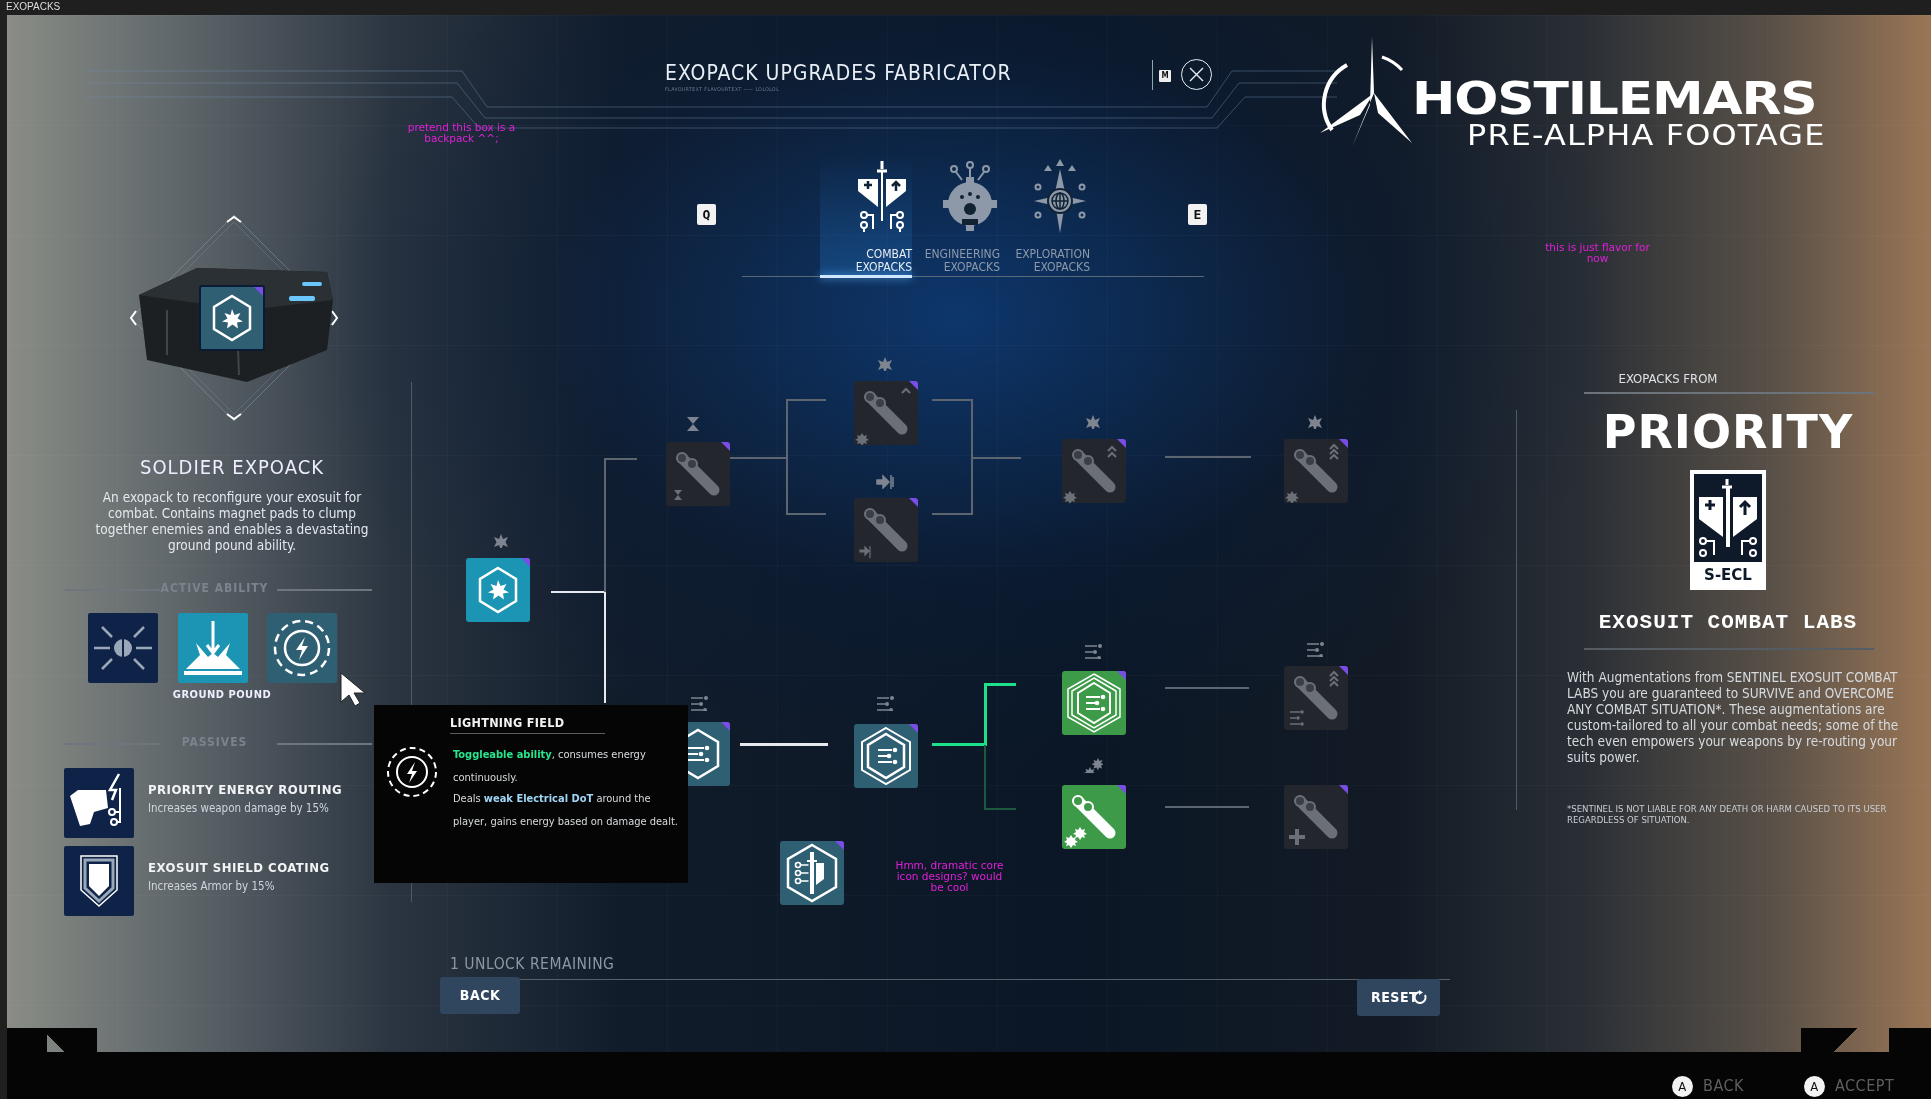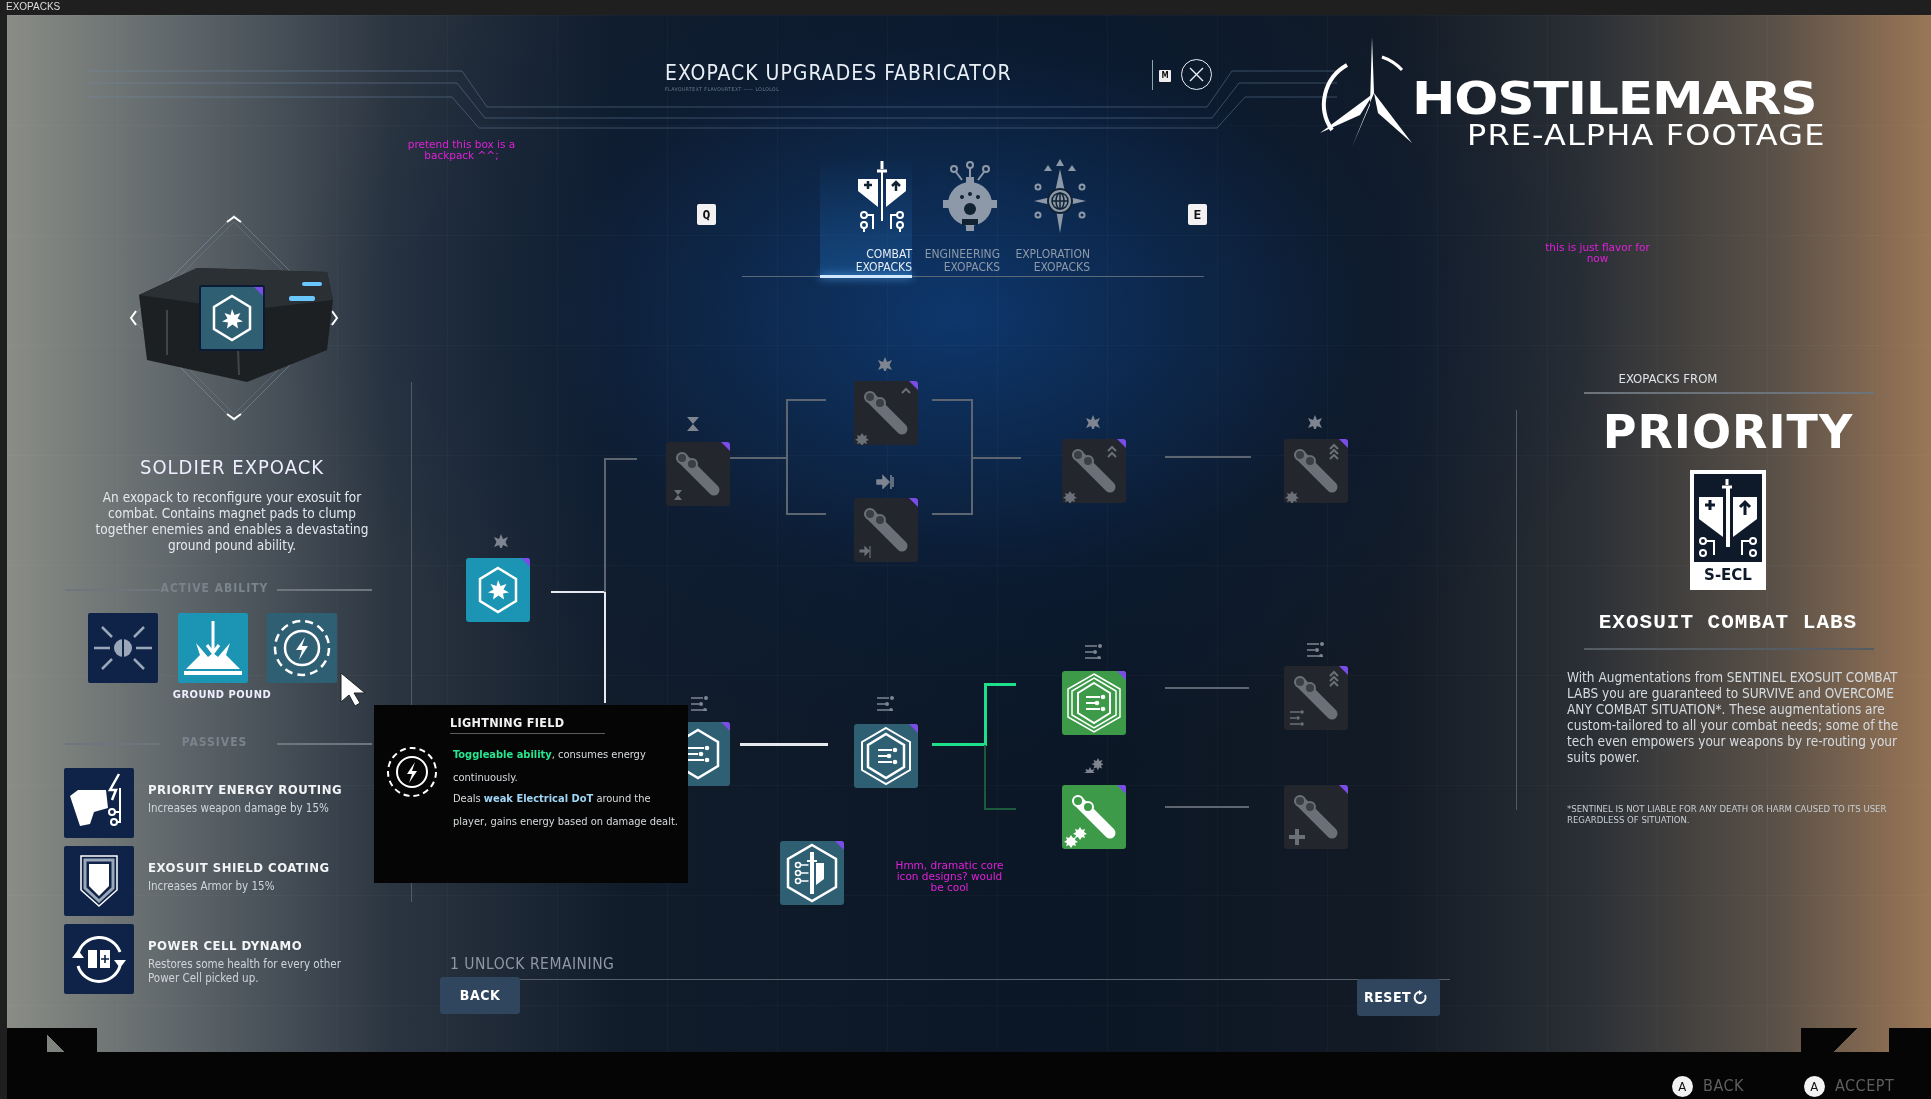--- a/index.html
+++ b/index.html
@@ -126,21 +126,21 @@
       <path d="M60 2 L62 58 L40 112 L58 70 Z" fill="#fff"></path>
       <path d="M62 58 L100 108 L66 78 Z" fill="#fff"></path>
       <path d="M62 58 L8 98 L48 80 Z" fill="#fff"></path>
       <path d="M35 30 A45 45 0 0 0 20 95" stroke="#fff" stroke-width="4" fill="none"></path>
       <path d="M70 22 A48 48 0 0 1 90 35" stroke="#fff" stroke-width="3" fill="none"></path>
     </svg>
     <div class="mars-big">HOSTILEMARS</div>
     <div class="mars-sub">PRE-ALPHA FOOTAGE</div>
   </div>
 
-  <div class="dev-note" style="left:392px;top:124px;width:125px">pretend this box is a backpack ^^;</div>
+  <div class="dev-note" style="left:392px;top:107px;width:125px">pretend this box is a backpack ^^;</div>
   <div class="dev-note" style="left:1528px;top:227px;width:125px">this is just flavor for now</div>
   <div class="dev-note" style="left:885px;top:845px;width:115px">Hmm, dramatic core icon designs? would be cool</div>
 
   <div class="key" style="left:690px;top:189px">Q</div>
   <div class="key" style="left:1181px;top:189px">E</div>
   <div class="tabs">
     <div class="tab active" style="left:78px">
       <svg class="ico" viewBox="0 0 60 80">
         <path d="M30 2 v8 M25 12 h10" stroke="#fff" stroke-width="3"></path>
         <path d="M29 12 h2 v50 h-2z" fill="#fff"></path>
@@ -280,32 +280,20 @@
     <div class="pdesc">Increases weapon damage by 15%</div>
   </div>
   <div class="passive" style="top:831px">
     <div class="pico"><svg width="70" height="70">
       <path d="M17 10 H53 V44 L35 60 L17 44 Z" fill="none" stroke="#fff" stroke-width="1.5"></path>
       <path d="M21 14 H49 V42 L35 55 L21 42 Z" fill="none" stroke="#9aa7b8" stroke-width="3"></path>
       <path d="M25 18 H45 V40 L35 50 L25 40 Z" fill="#fff"></path>
     </svg></div>
     <div class="pname">EXOSUIT SHIELD COATING</div>
     <div class="pdesc">Increases Armor by 15%</div>
-  </div>
-  <div class="passive" style="top:909px">
-    <div class="pico"><svg width="70" height="70">
-      <path d="M14 30 A22 22 0 0 1 56 28" stroke="#fff" stroke-width="3" fill="none"></path>
-      <path d="M56 42 A22 22 0 0 1 14 42" stroke="#fff" stroke-width="3" fill="none"></path>
-      <path d="M8 34 l6 -8 l6 8z M62 36 l-6 8 l-6 -8z" fill="#fff"></path>
-      <rect x="24" y="26" width="9" height="18" fill="#fff"></rect>
-          <rect x="36" y="26" width="10" height="18" fill="#fff"></rect>
-      <path d="M41 31 v8 M37 35 h8" stroke="#0e2347" stroke-width="1.6"></path>
-    </svg></div>
-    <div class="pname">POWER CELL DYNAMO</div>
-    <div class="pdesc">Restores some health for every other Power Cell picked up.</div>
   </div>
 
   <div class="vsep" style="left:404px;top:367px;height:520px"></div>
   <div class="vsep" style="left:1509px;top:395px;height:400px"></div>
 
   <div>
     <div class="line white" style="left:544px;top:576px;width:54px;height:2px"></div>
     <div class="line white" style="left:597px;top:576px;width:2px;height:112px"></div>
     <div class="line" style="left:597px;top:443px;width:2px;height:134px"></div>
     <div class="line" style="left:597px;top:443px;width:33px;height:2px"></div>
@@ -558,21 +546,21 @@
     </svg>
   </div>
   <div class="brand-sub">EXOSUIT COMBAT LABS</div>
   <div class="brand-line"></div>
   <div class="brand-desc">With Augmentations from SENTINEL EXOSUIT COMBAT LABS you are guaranteed to SURVIVE and OVERCOME ANY COMBAT SITUATION*. These augmentations are custom-tailored to all your combat needs; some of the tech even empowers your weapons by re-routing your suits power.</div>
   <div class="disclaimer">*SENTINEL IS NOT LIABLE FOR ANY DEATH OR HARM CAUSED TO ITS USER REGARDLESS OF SITUATION.</div>
 
   <div class="unlock-count">1 UNLOCK REMAINING</div>
   <div class="unlock-line"></div>
   <div class="btn" style="left:433px;top:962px;width:80px">BACK</div>
-  <div class="btn" style="left:1350px;top:964px;width:83px;text-align:left;padding-left:7px">
+  <div class="btn" style="left:1350px;top:964px;width:83px;text-align:left;padding-left:14px">
     <span>RESET</span>
     <svg style="position:absolute;right:12px;top:11px" width="15" height="15">
         <path d="M12 5 A5.5 5.5 0 1 1 7.5 2" stroke="#fff" stroke-width="2" fill="none"></path>
         <path d="M6 0 l4 2.5 l-4 2.5z" fill="#fff"></path>
       </svg>
   </div>
 
   <div class="bottom-band">
       <div class="fill-l"></div>
       <div class="fill-r"></div>

